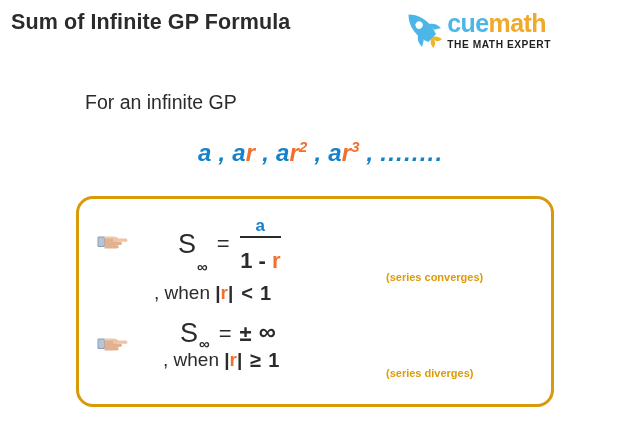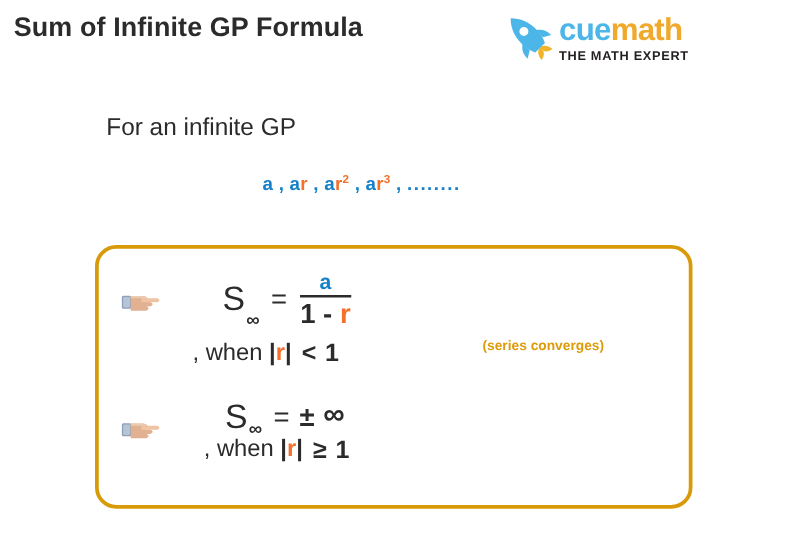--- a/index.html
+++ b/index.html
@@ -71,26 +71,27 @@
     font-size: 19.5px;
     font-weight: 400;
     color: #2b2b2b;
     white-space: nowrap;
     margin-left: 28px;
   }
 
   
   #gp-sequence {
     position: absolute;
-    left: 210px;
+    left: 198px;
     top: 139px;
-    font-size: 15px;
+    font-size: 24px;
     font-weight: 700;
     white-space: nowrap;
     letter-spacing: 0.2px;
+    font-style: italic;
   }
   .term-a { color: #1581C9; }
   .term-r { color: #F2702B; }
   .term-comma { color: #1581C9; font-weight: 700; }
   .term-sup {
     color: #F2702B;
     font-size: 0.62em;
     vertical-align: super;
     line-height: 0;
   }
@@ -188,21 +189,21 @@
   .frac-bar {
     width: 100%;
     height: 2px;
     background: #2b2b2b;
   }
   .frac-den {
     font-size: 22px;
     font-weight: 600;
     color: #2b2b2b;
     line-height: 1.1;
-    padding-top: 1px;
+    padding-top: 11px;
     white-space: nowrap;
   }
   .frac-den .den-r { color: #F2702B; font-weight: 700; }
 
   .condition {
     font-size: 19px;
     font-weight: 500;
     color: #2b2b2b;
     white-space: nowrap;
     display: flex;
@@ -321,17 +322,18 @@
         <div class="formula-main">
           <span class="sym-s">S</span>
           <span class="sym-inf-sub">∞</span>
           <span class="sym-eq">=</span>
           <span class="sym-pm">±</span>
           <span class="sym-inf-big">∞</span>
         </div>
         <div class="condition">
           <span>, when</span>&nbsp;<span class="cond-bar">|</span><span class="cond-r">r</span><span class="cond-bar">|</span><span class="cond-rel">≥</span><span class="cond-num">1</span>
         </div>
+        <div class="note" id="note-diverges">(series diverges)</div>
       </div>
     </div>
 
   </div>
 </div>
 
 </body></html>

